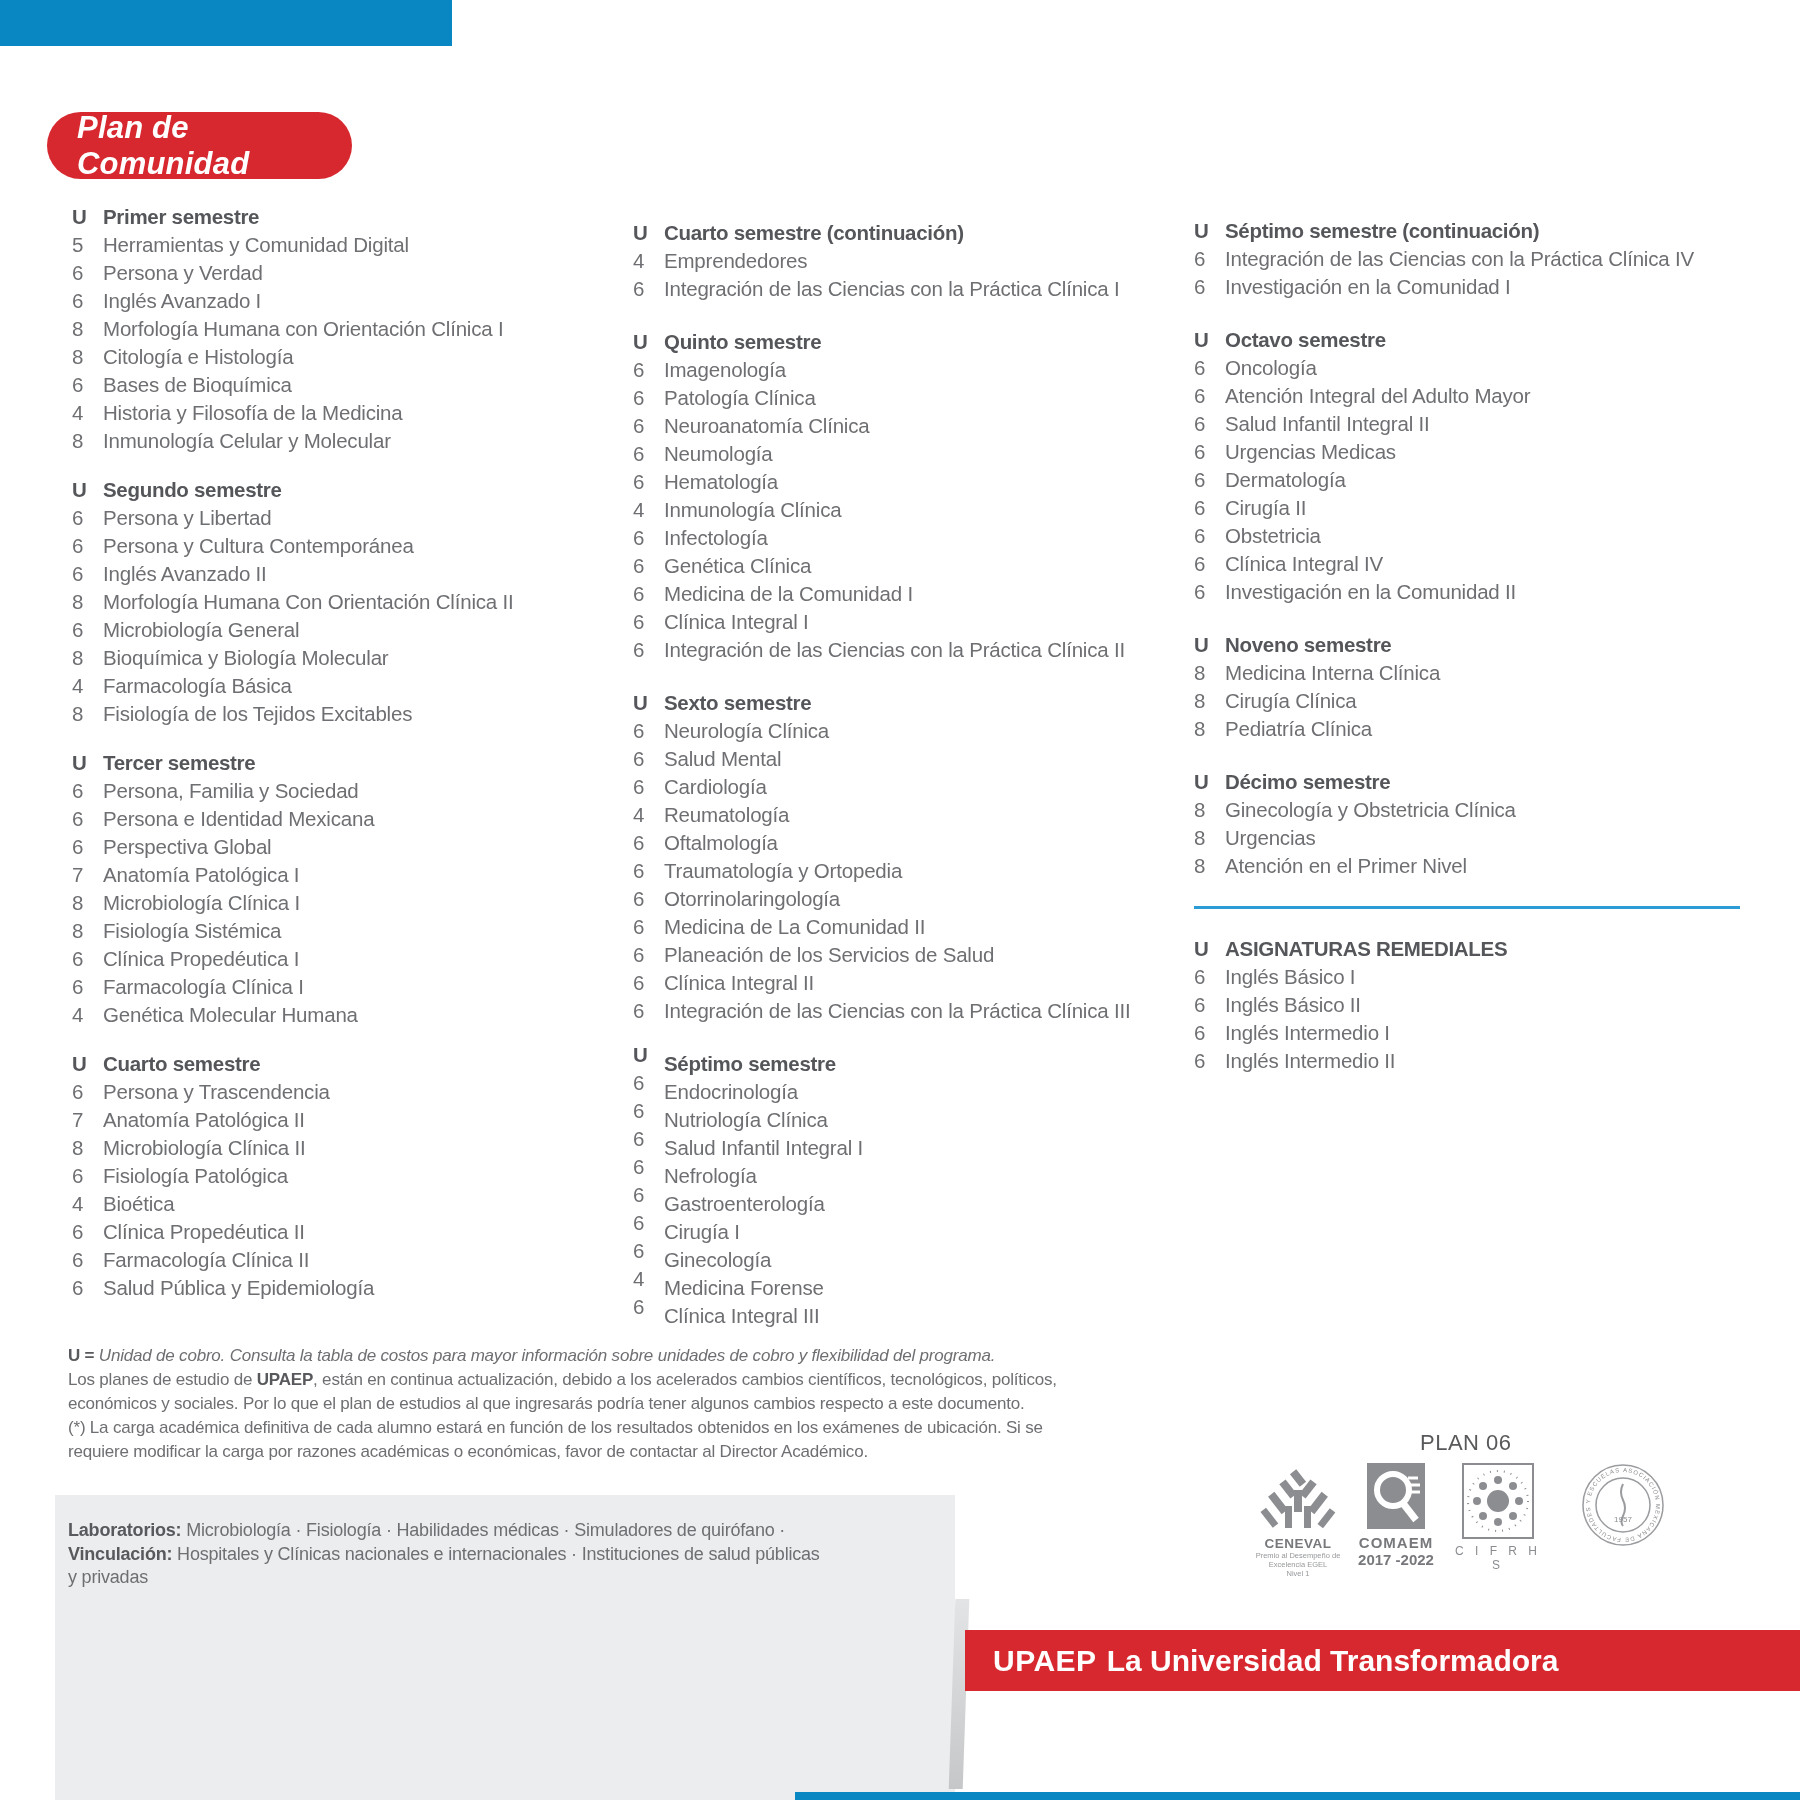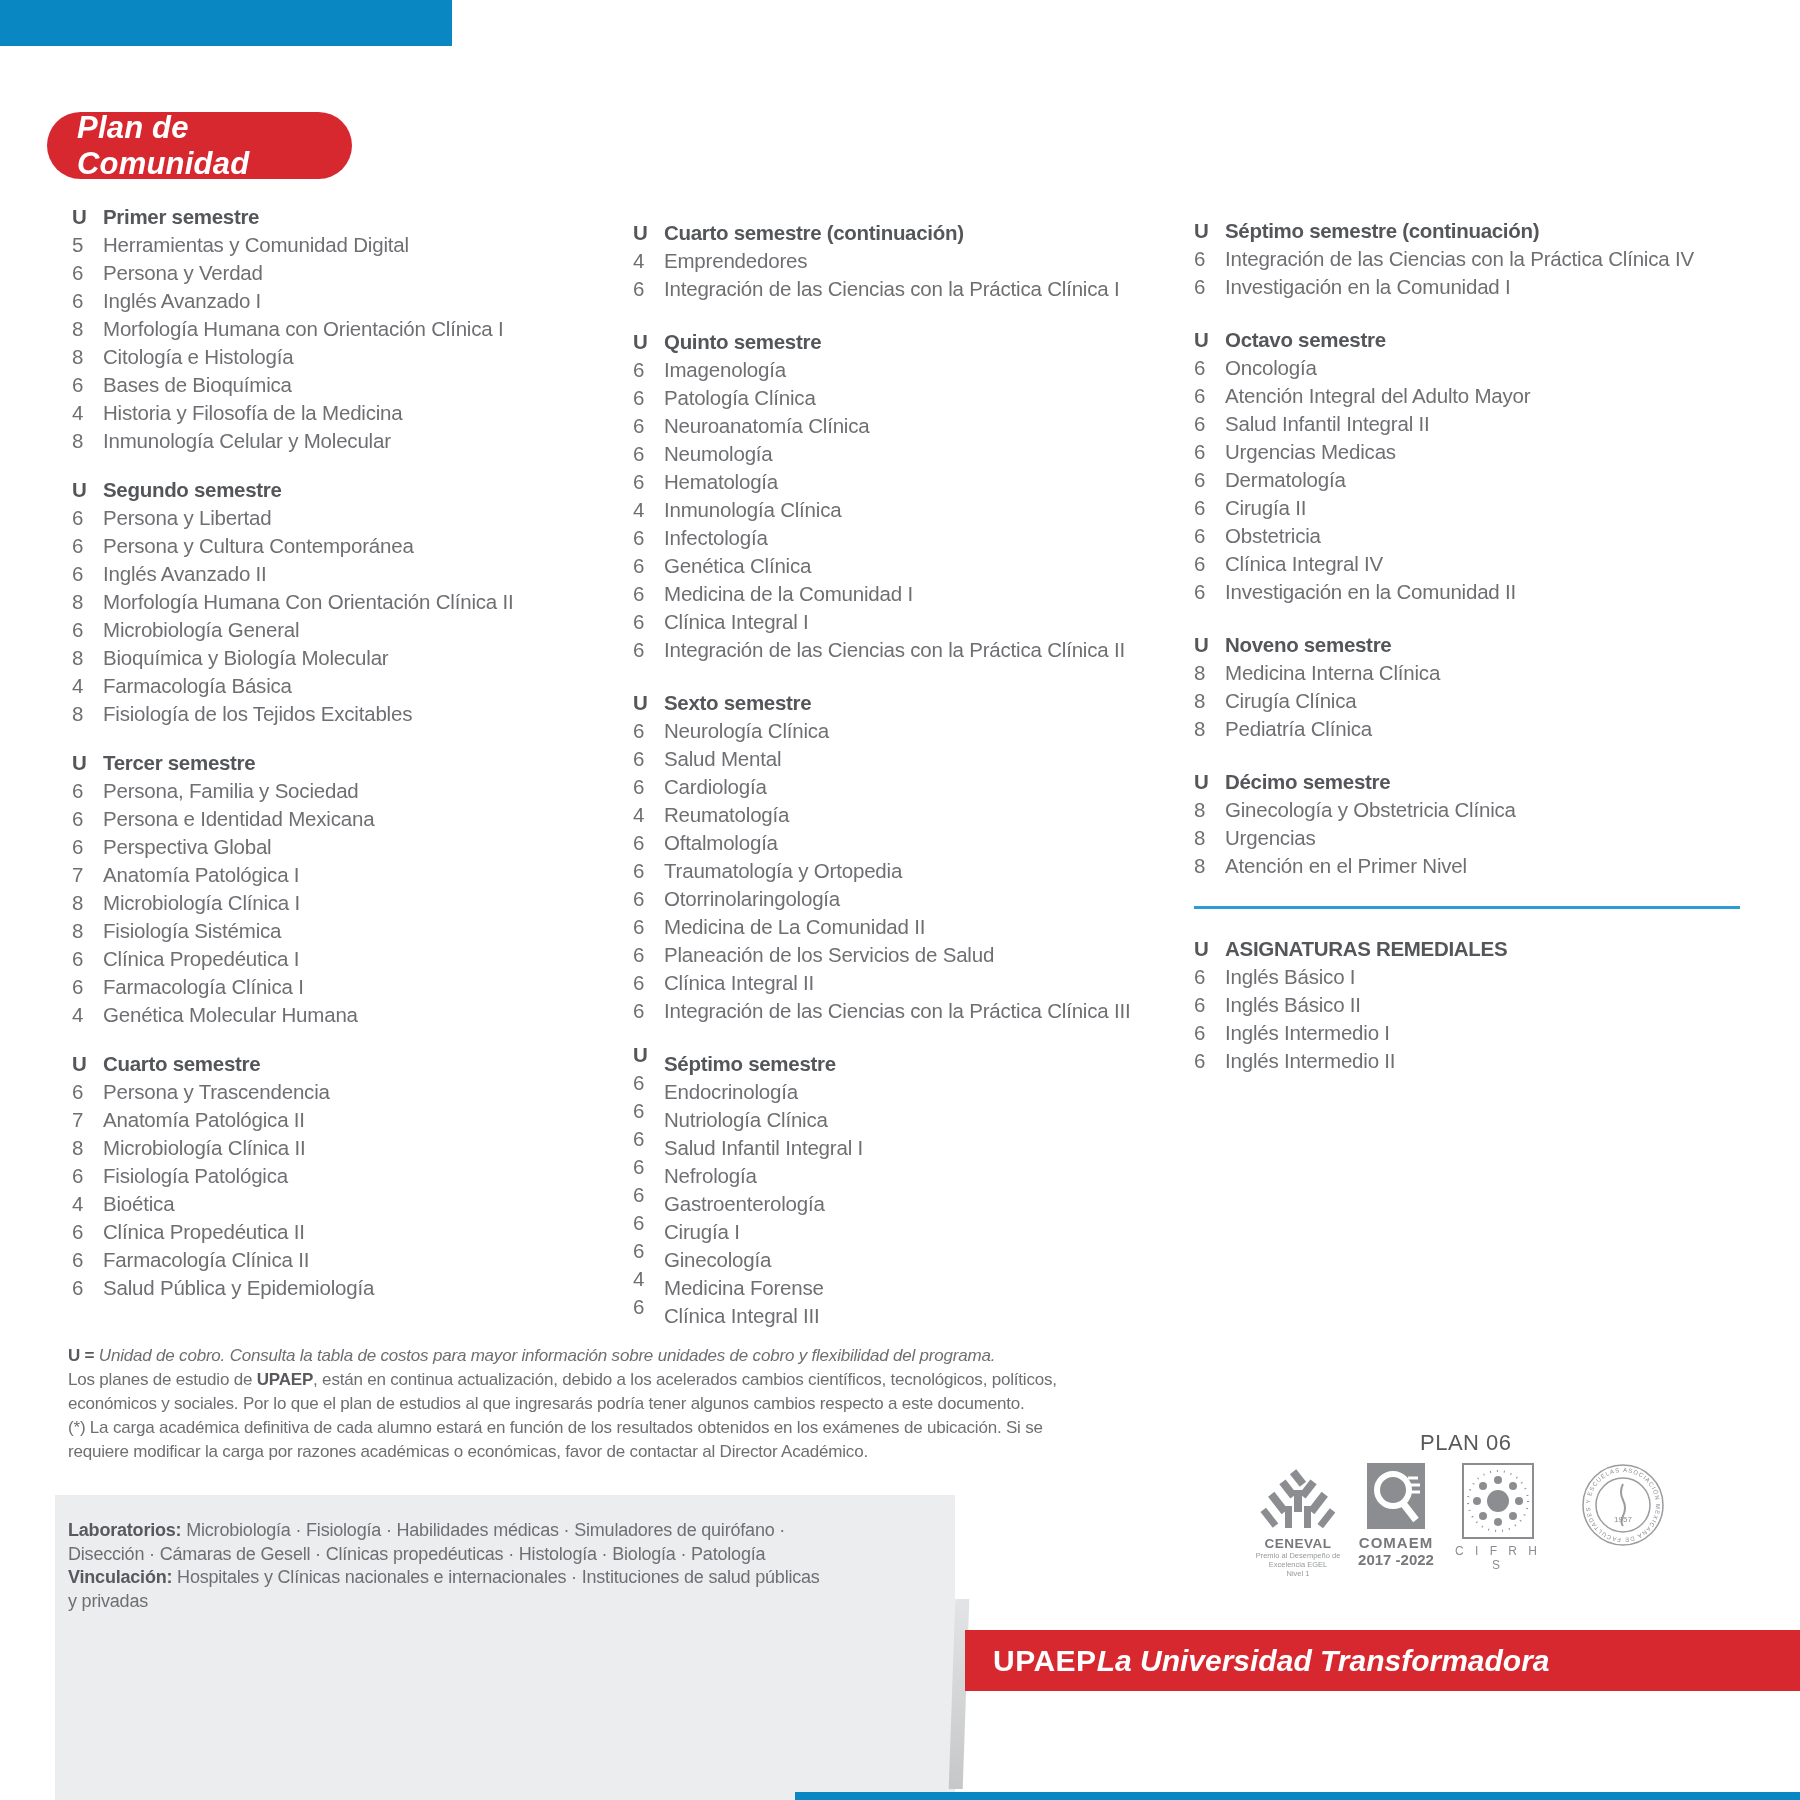--- a/index.html
+++ b/index.html
@@ -51,21 +51,21 @@
   #comaem .yrs{font-size:15px;font-weight:bold;color:#77787b;}
   #cifrhs{left:1452px;top:1462px;width:92px;}
   #cifrhs .nm{font-size:12px;letter-spacing:4px;font-weight:normal;color:#8a8c8f;}
   #seal{left:1576px;top:1460px;width:94px;}
 
   .fold{position:absolute;left:952px;top:1599px;width:14px;height:190px;
         background:linear-gradient(180deg,#e3e4e6,#c6c7c9);transform:skewX(-2deg);}
   .banner{position:absolute;left:965px;top:1630px;width:835px;height:61px;background:#d7282f;
           display:flex;align-items:center;padding-left:28px;box-sizing:border-box;color:#fff;font-size:30px;}
   .banner .brand{font-weight:800;letter-spacing:.5px;}
-  .banner .tag{font-style:italic;font-weight:600;}
+  .banner .tag{font-weight:600;margin-left:10px;}
 
   .bottombar{position:absolute;left:795px;top:1792px;width:1005px;height:8px;background:#0887c3;}
 </style>
 </head>
 <body>
 
 <div class="page">
 
   <div class="topbar"></div>
 
@@ -513,21 +513,20 @@
       <div class="rl"><span>económicos y sociales. Por lo que el plan de estudios al que ingresarás podría tener algunos cambios respecto a este documento.</span></div>
       <div class="rl"><span>(*) La carga académica definitiva de cada alumno estará en función de los resultados obtenidos en los exámenes de ubicación. Si se</span></div>
       <div class="rl"><span>requiere modificar la carga por razones académicas o económicas, favor de contactar al Director Académico.</span></div>
     </div>
 
   <div class="plan06">PLAN 06</div>
 
   <div class="graybox"></div>
   <div class="labs">
       <div class="rl"><span class="b">Laboratorios: </span><span>Microbiología · Fisiología · Habilidades médicas · Simuladores de quirófano ·</span></div>
-      <div class="rl"><span>Disección · Cámaras de Gesell · Clínicas propedéuticas · Histología · Biología · Patología</span></div>
       <div class="rl"><span class="b">Vinculación: </span><span>Hospitales y Clínicas nacionales e internacionales · Instituciones de salud públicas</span></div>
       <div class="rl"><span>y privadas</span></div>
     </div>
 
   <div id="ceneval" class="logo">
     <svg width="76" height="64" viewBox="0 0 76 64">
       <g fill="#8b8d90">
         <rect x="34" y="2" width="8" height="16" transform="rotate(-38 38 10)"></rect>
         <rect x="24" y="12" width="8" height="18" transform="rotate(-38 28 21)"></rect>
         <rect x="44" y="12" width="8" height="18" transform="rotate(38 48 21)"></rect>

